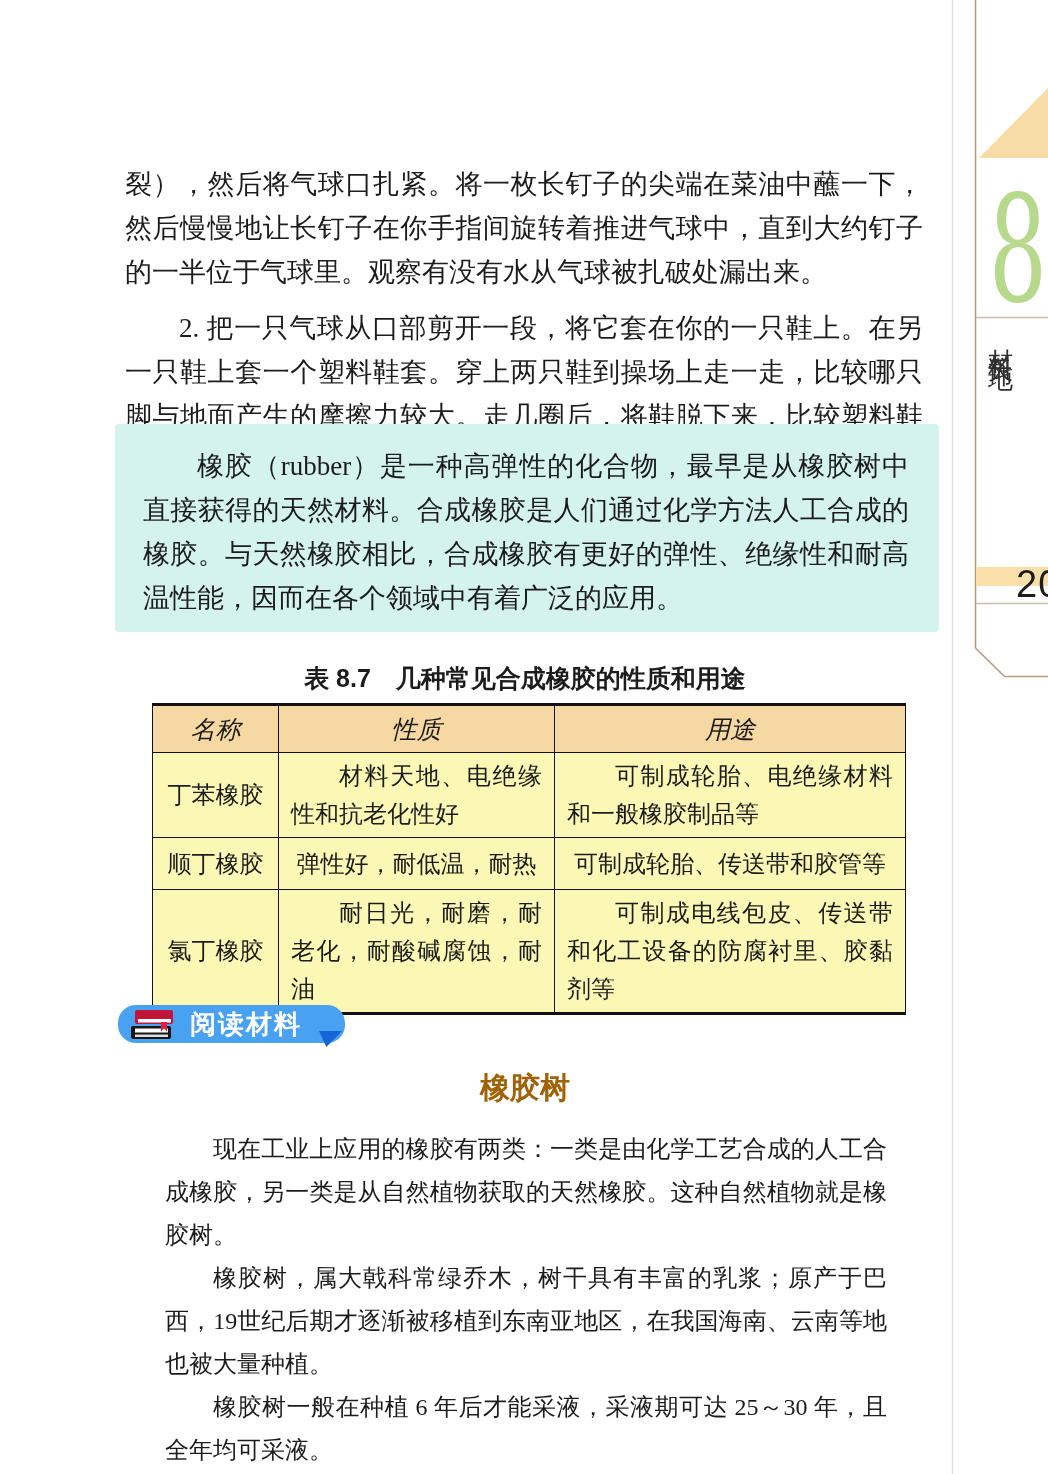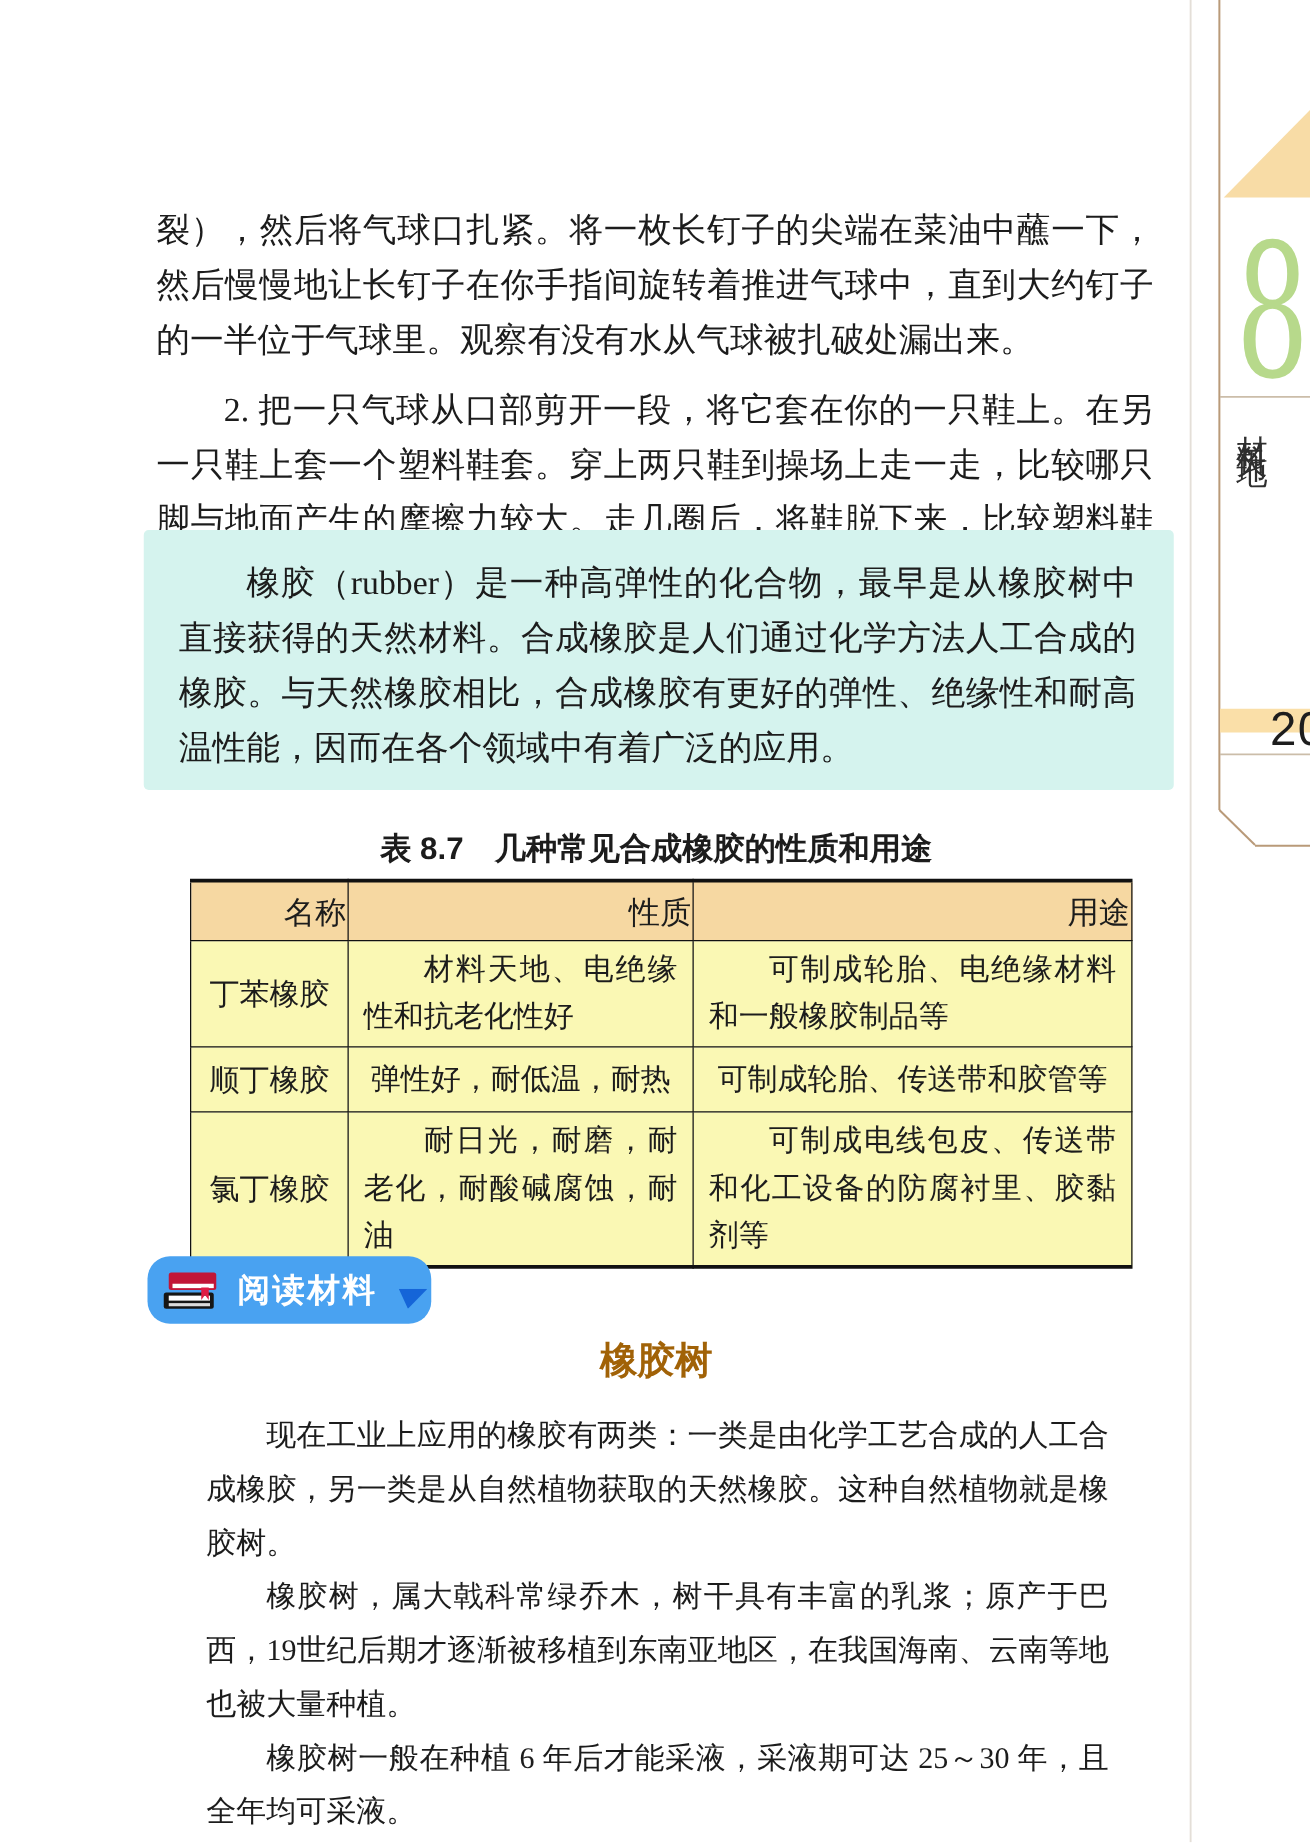--- a/index.html
+++ b/index.html
@@ -22,29 +22,29 @@
                font-family:"Liberation Sans","DejaVu Sans",sans-serif;font-weight:bold;font-size:25px;}
   table.rubber{border-collapse:collapse;table-layout:fixed;width:753px;}
   table.rubber{border-left:1.5px solid #111;border-right:1.5px solid #111;
                border-top:3px solid #111;border-bottom:3px solid #111;}
   table.rubber td,table.rubber th{border:1.5px solid #111;font-weight:normal;
                font-size:24px;box-sizing:border-box;vertical-align:middle;}
   .col-name{width:126px;}
   .col-prop{width:276px;}
   .col-use{width:351px;}
   tr.hdr{height:48px;background:#f6d8a2;}
-  tr.hdr th{text-align:right;font-size:25px;}
+  tr.hdr th{text-align:center;font-size:25px;font-style:italic;}
   tr.r1{height:80px;}  tr.r2{height:52px;}  tr.r3{height:80px;}
   tr.body-row{background:#faf8b4;}
   td.cname{text-align:center;margin-left:40px;}
   td.para{text-align:justify;text-indent:2em;padding:4px 12px;line-height:38px;}
   td.single{text-align:center;text-indent:0;}
 
   
-  .badge{left:118px;top:1005px;width:227px;height:54px;background:#49a2f1;border-radius:18px;
+  .badge{left:118px;top:1005px;width:227px;height:38px;background:#49a2f1;border-radius:18px;
          display:flex;align-items:center;}
   .badge .label{color:#ffffff;font-family:"Liberation Sans","DejaVu Sans",sans-serif;
                 font-weight:bold;font-size:26px;margin-left:14px;letter-spacing:2px;}
   .badge-fold{left:319px;top:1031px;width:23px;height:16px;background:#1565d8;
               clip-path:polygon(0 0,100% 0,32% 100%);}
   .books{margin-left:12px;display:block;}
 
   
   .read-title{left:113px;top:1068px;width:824px;text-align:center;color:#a16207;
               font-family:"Liberation Sans","DejaVu Sans",sans-serif;font-weight:bold;font-size:30px;}

